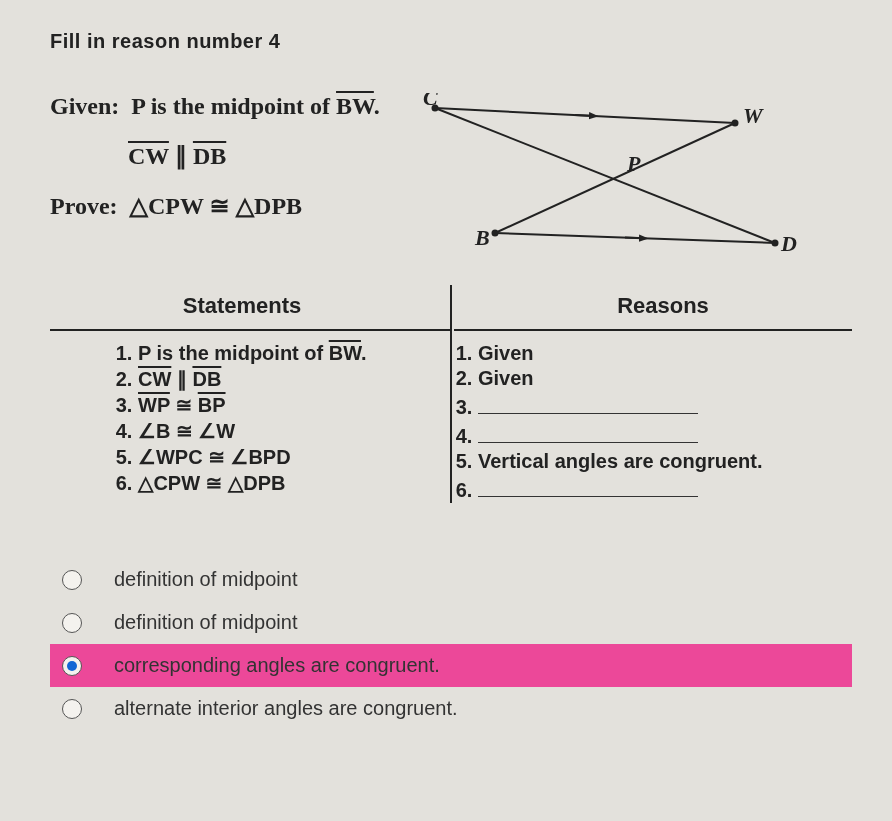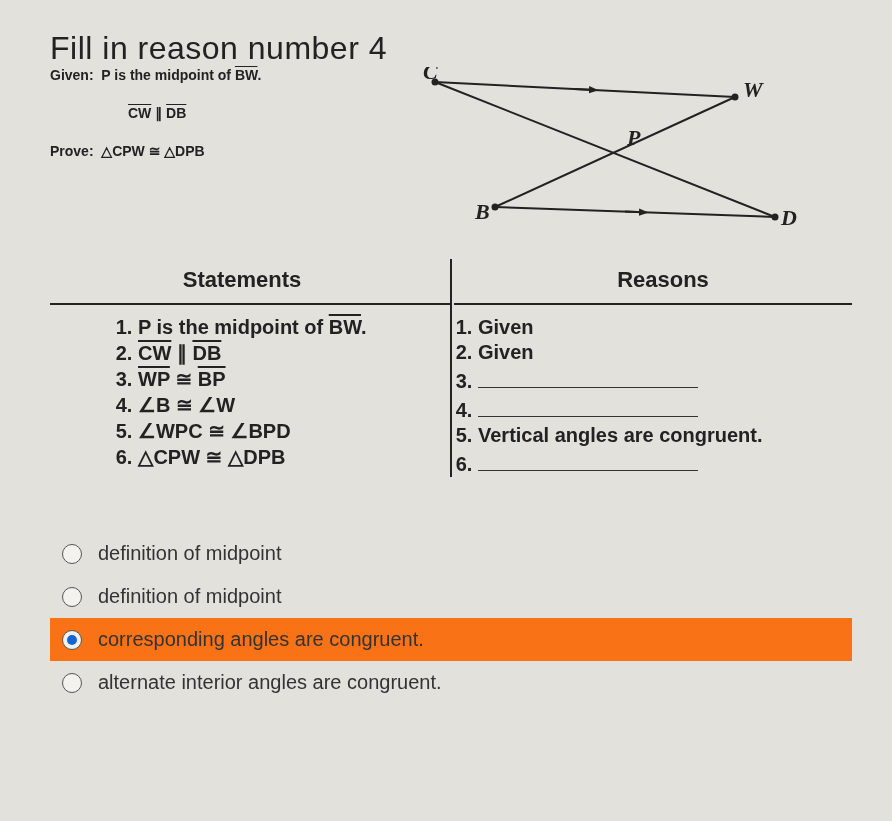--- a/index.html
+++ b/index.html
@@ -10,33 +10,35 @@
     background: #e3e1dc;
     font-family: Arial, Helvetica, sans-serif;
     color: #222;
     overflow: hidden;
   }
   .page {
     padding: 30px 40px 20px 50px;
     box-sizing: border-box;
   }
   .title {
-    font-size: 32px;
-    font-weight: normal;
+    font-size: 20px;
+    font-weight: bold;
+    margin-bottom: 40px;
     letter-spacing: 0.5px;
   }
   .problem-row {
     display: flex;
     align-items: flex-start;
     gap: 20px;
   }
   .givens {
     flex: 0 0 345px;
-    font-size: 14px;
-    font-weight: bold;
+    font-size: 24px;
+    font-weight: bold;
+    font-family: Liberation Serif, serif;
   }
   .givens .line-gap { margin-top: 22px; }
   .overline {
     text-decoration: overline;
   }
   .diagram {
     flex: 1;
   }
   .proof {
     margin-top: 18px;
@@ -85,24 +87,24 @@
   .options {
     margin-top: 55px;
     font-size: 20px;
     color: #333;
     font-weight: normal;
   }
   .option {
     display: flex;
     align-items: center;
     padding: 10px 12px;
-    gap: 16px;
+    gap: 32px;
   }
   .option.selected {
-    background: #f97316;
+    background: #ec4899;
   }
   .radio {
     width: 18px;
     height: 18px;
     border: 1.5px solid #555;
     border-radius: 50%;
     display: inline-flex;
     align-items: center;
     justify-content: center;
     flex-shrink: 0;

